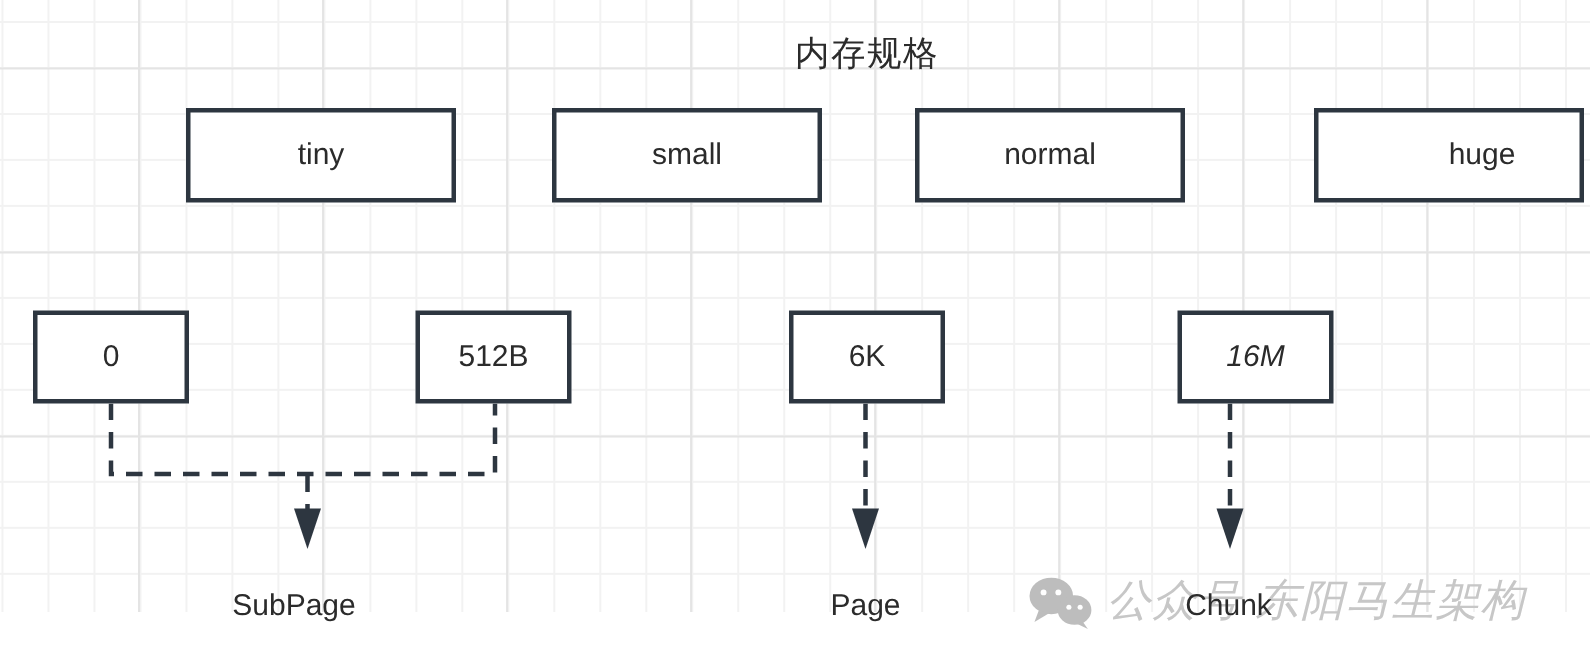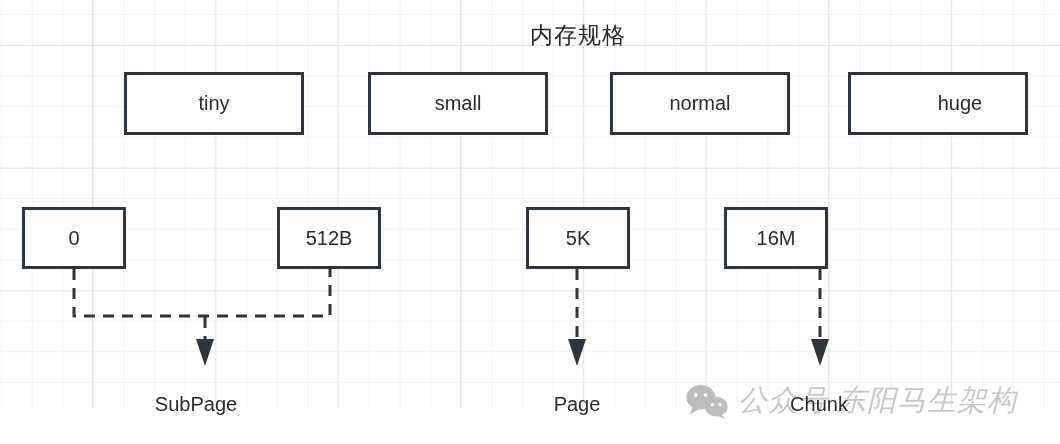--- a/index.html
+++ b/index.html
@@ -26,25 +26,25 @@
   .box{
     position:absolute;box-sizing:border-box;border:3px solid #2d3640;
     background:#ffffff;display:flex;align-items:center;justify-content:center;
     font-size:20px;color:#2b2b2b;z-index:2;
   }
   .spec{top:72px;width:180px;height:63px;}
   .size{top:207px;width:104px;height:62px;}
   #spec-tiny{left:124px;}
   #spec-small{left:368px;}
   #spec-normal{left:610px;}
-  #spec-huge{left:848px;padding-left:44px;}
+  #spec-huge{left:876px;padding-left:44px;}
   #size-0{left:22px;}
   #size-512b{left:277px;}
   #size-8k{left:526px;}
-  #size-16m{left:724px;}
+  #size-16m{left:785px;font-style:italic;}
   .connectors{position:absolute;left:0;top:0;z-index:1;}
   .result-label{
     position:absolute;top:393px;width:160px;text-align:center;
     font-size:20px;color:#2b2b2b;z-index:3;
   }
   #label-subpage{left:116px;}
   #label-page{left:497px;}
   #label-chunk{left:739px;}
   .watermark{
     position:absolute;left:684px;top:381px;display:flex;align-items:center;
@@ -62,21 +62,21 @@
 
   <div class="title">内存规格</div>
 
   <div class="box spec" id="spec-tiny">tiny</div>
   <div class="box spec" id="spec-normal">normal</div>
   <div class="box spec" id="spec-small">small</div>
   <div class="box spec" id="spec-huge">huge</div>
 
   <div class="box size" id="size-0">0</div>
   <div class="box size" id="size-512b">512B</div>
-  <div class="box size" id="size-8k">5K</div>
+  <div class="box size" id="size-8k">6K</div>
   <div class="box size" id="size-16m">16M</div>
 
   <svg class="connectors" width="1060" height="444" viewBox="0 0 1060 444">
     <path d="M74 269 L74 316 L330 316 L330 269" fill="none" stroke="#2d3640" stroke-width="3" stroke-dasharray="11 8"></path>
     <path d="M205 317 L205 341" fill="none" stroke="#2d3640" stroke-width="3" stroke-dasharray="11 8"></path>
     <polygon points="196,339 214,339 205,366" fill="#2d3640"></polygon>
     <path d="M577 269 L577 339" fill="none" stroke="#2d3640" stroke-width="3" stroke-dasharray="11 8"></path>
     <polygon points="568,339 586,339 577,366" fill="#2d3640"></polygon>
     <path d="M820 269 L820 339" fill="none" stroke="#2d3640" stroke-width="3" stroke-dasharray="11 8"></path>
     <polygon points="811,339 829,339 820,366" fill="#2d3640"></polygon>

